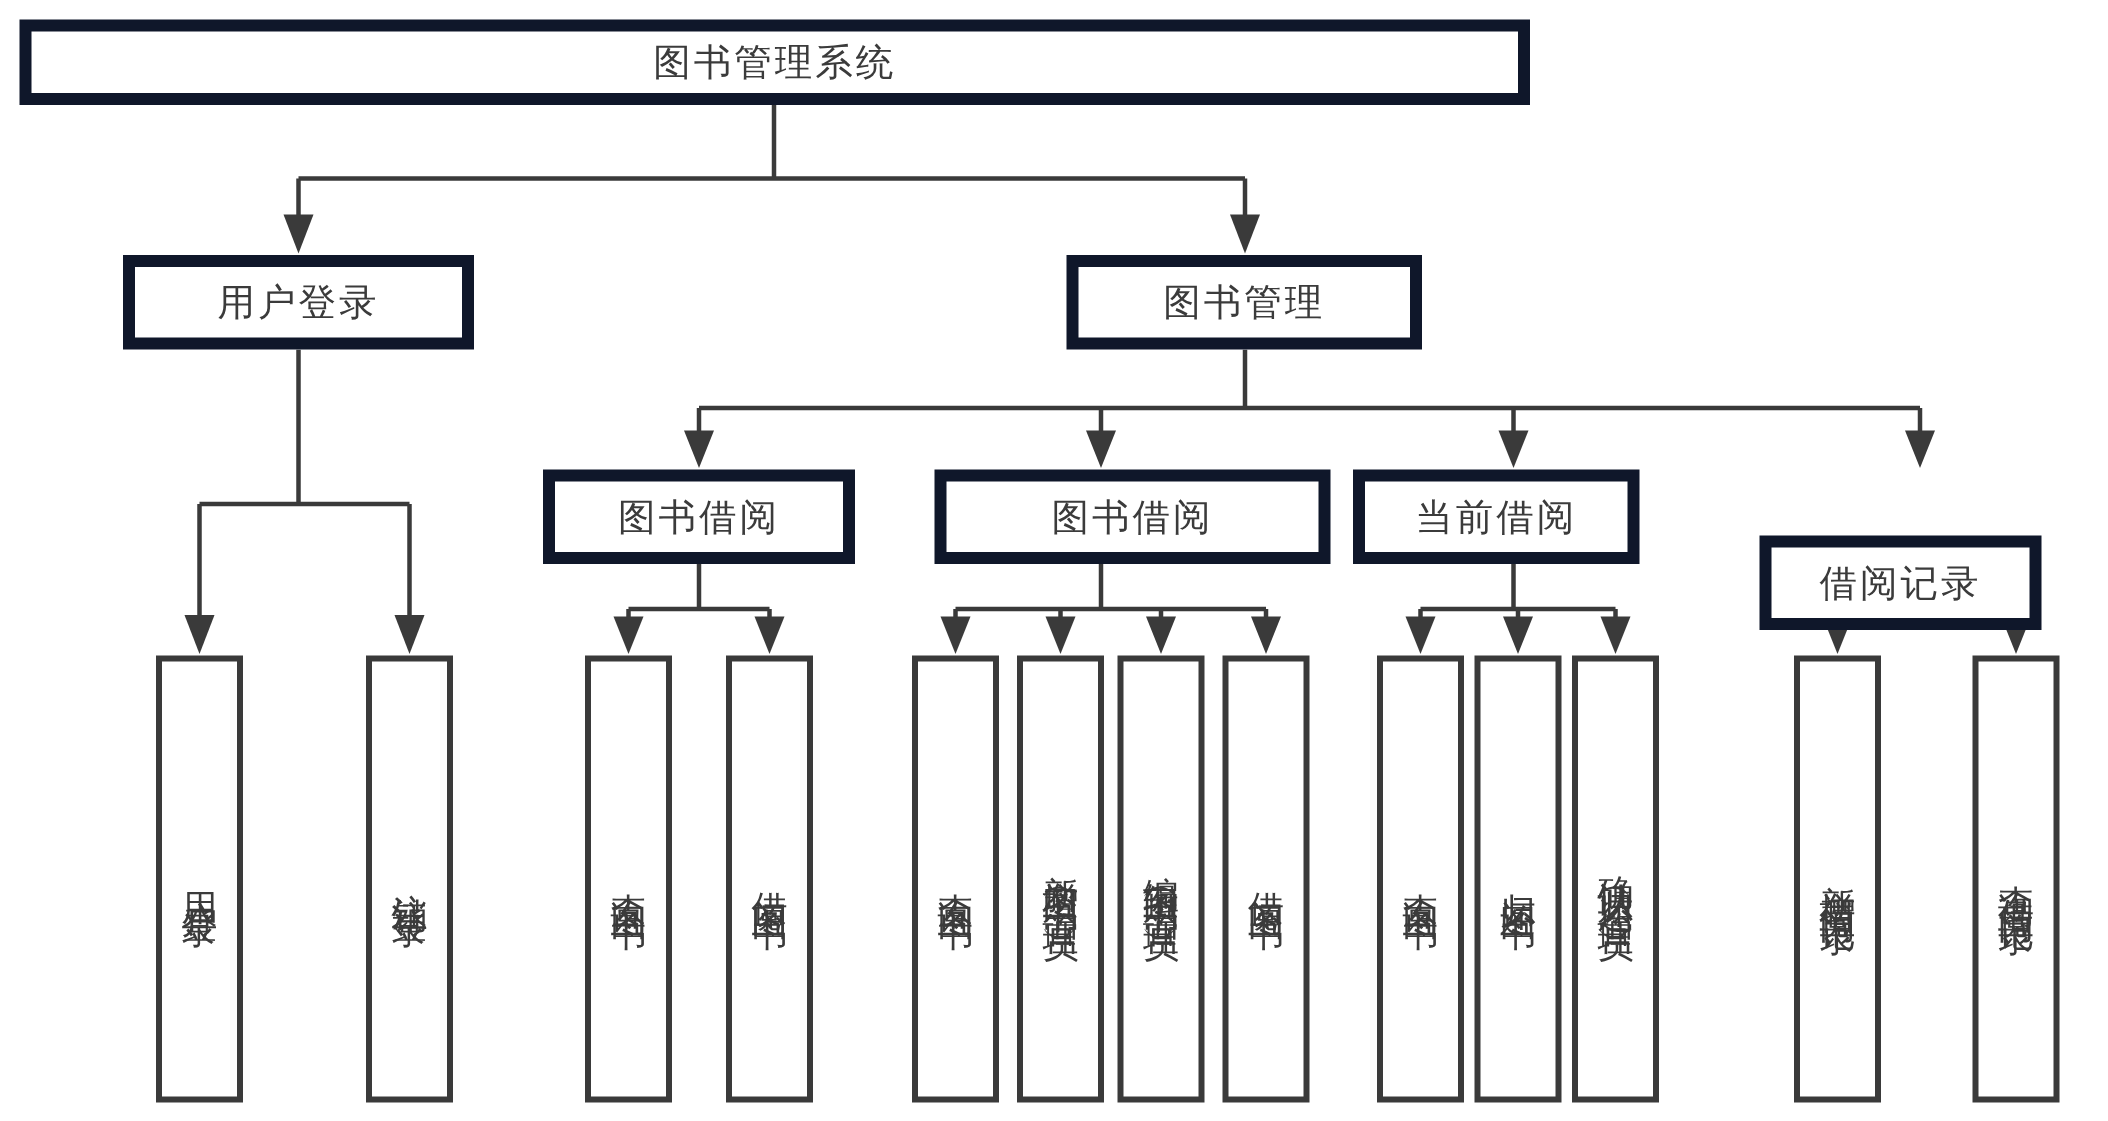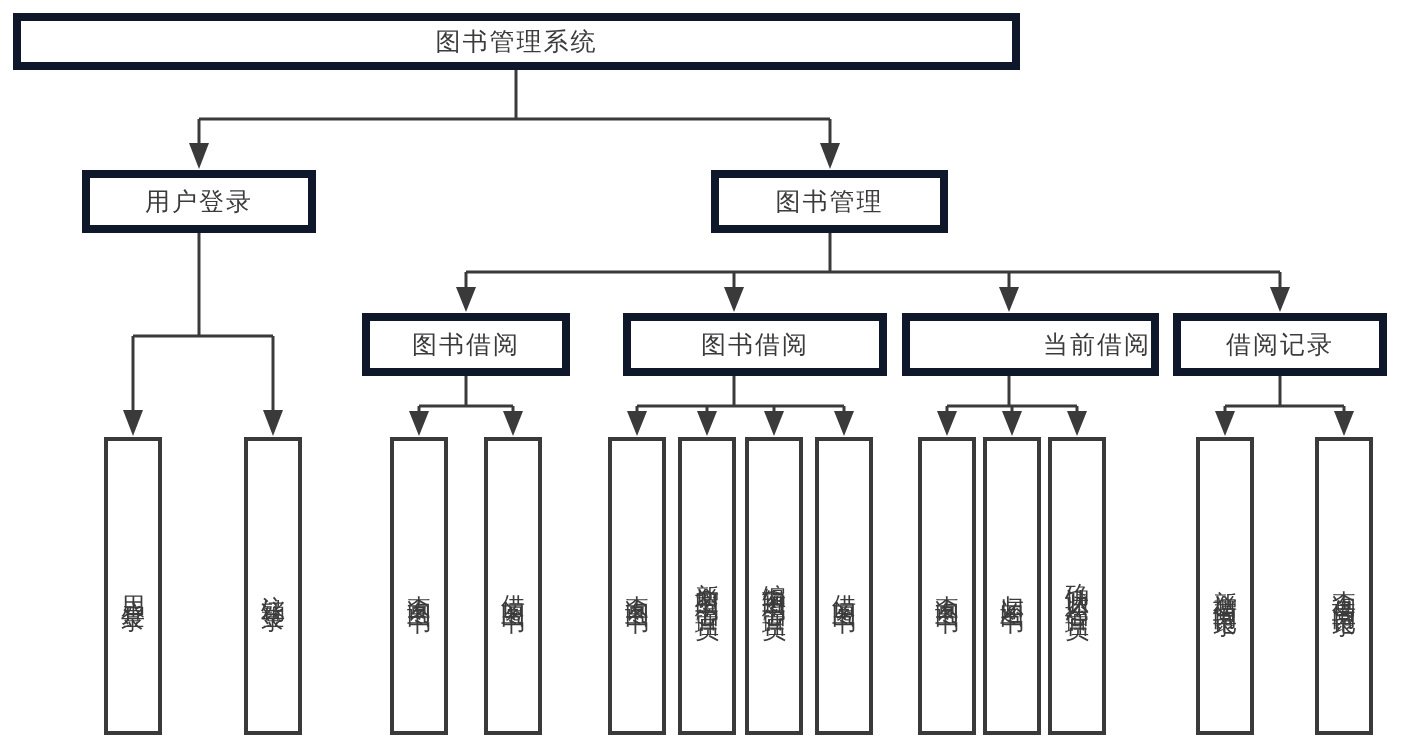--- a/index.html
+++ b/index.html
@@ -141,24 +141,24 @@
   <div class="box lvl" style="left:711px; width:237px;">
     <span class="hlabel">图书管理</span>
   </div>
 
   <div class="box lvl3" style="left:362px; width:208px;">
     <span class="hlabel">图书借阅</span>
   </div>
   <div class="box lvl3" style="left:623px; width:264px;">
     <span class="hlabel">图书借阅</span>
   </div>
-  <div class="box lvl3" style="left:902px; width:257px;justify-content:flex-end;">
+  <div class="box lvl3" style="left:902px; width:191px;">
     <span class="hlabel">当前借阅</span>
   </div>
-  <div class="box lvl3" style="left:1173px; width:214px;">
+  <div class="box lvl3" style="left:1173px; width:188px;margin-top:44px;">
     <span class="hlabel">借阅记录</span>
   </div>
 
   <div class="leaf" style="left:104px;">
     <span class="vtext">用户登录</span>
   </div>
   <div class="leaf" style="left:244px;">
     <span class="vtext">注销登录</span>
   </div>
   <div class="leaf" style="left:390px;">

